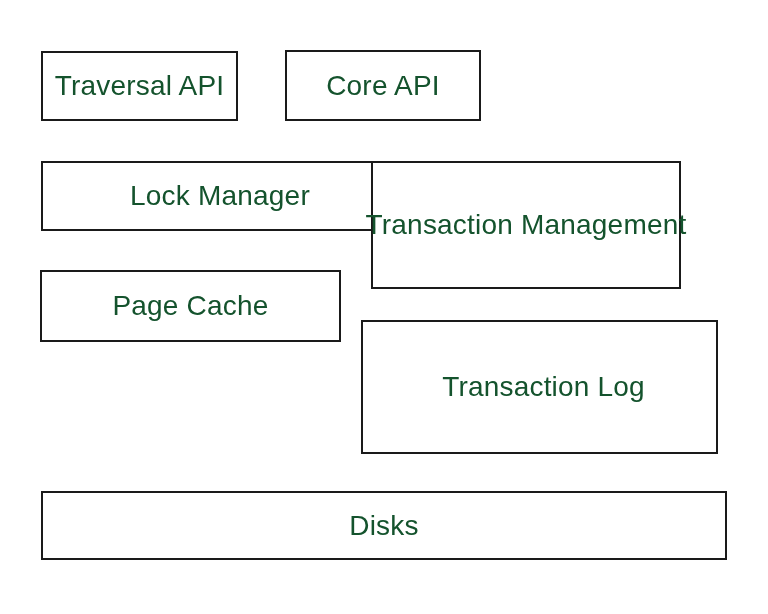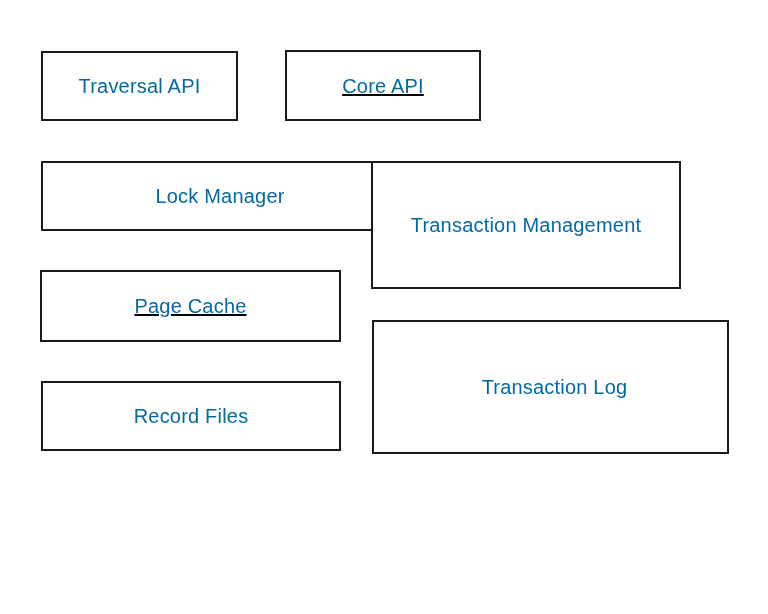--- a/index.html
+++ b/index.html
@@ -18,35 +18,35 @@
   .dbox {
     position: absolute;
     box-sizing: border-box;
     border: 2px solid #1a1a1a;
     background: #ffffff;
     display: flex;
     align-items: center;
     justify-content: center;
   }
   .dbox .label {
-    color: #0369a1;
-    font-size: 20px;
+    color: #14532d;
+    font-size: 28px;
     line-height: 1;
     white-space: nowrap;
     letter-spacing: 0.2px;
   }
   
   .b-traversal-api          { left: 41px;  top: 51px;  width: 197px; height: 70px; }
-  .b-core-api               { left: 285px; top: 50px;  width: 196px; height: 71px; text-decoration: underline; }
+  .b-core-api               { left: 285px; top: 50px;  width: 196px; height: 71px; }
   .b-cypher                 { left: 531px; top: 50px;  width: 199px; height: 72px; }
   .b-lock-manager           { left: 41px;  top: 161px; width: 358px; height: 70px; }
   .b-transaction-management { left: 371px; top: 161px; width: 310px; height: 128px; }
-  .b-page-cache             { left: 40px;  top: 270px; width: 301px; height: 72px; text-decoration: underline; }
+  .b-page-cache             { left: 40px;  top: 270px; width: 301px; height: 72px; }
   .b-record-files           { left: 41px;  top: 381px; width: 300px; height: 70px; }
-  .b-transaction-log        { left: 372px; top: 320px; width: 357px; height: 134px; padding-left: 8px; }
+  .b-transaction-log        { left: 361px; top: 320px; width: 357px; height: 134px; padding-left: 8px; }
   .b-disks                  { left: 41px;  top: 491px; width: 686px; height: 69px; }
 </style>
 </head>
 <body>
 
 <div class="canvas">
 
   <div class="dbox b-traversal-api">
     <span class="label">Traversal API</span>
   </div>
@@ -61,22 +61,22 @@
   </div>
 
   <div class="dbox b-transaction-management">
     <span class="label">Transaction Management</span>
   </div>
 
   <div class="dbox b-page-cache">
     <span class="label">Page Cache</span>
   </div>
 
-  <div class="dbox b-record-files">
-    <span class="label">Record Files</span>
-  </div>
 
   <div class="dbox b-transaction-log">
     <span class="label">Transaction Log</span>
   </div>
 
+  <div class="dbox b-disks">
+    <span class="label">Disks</span>
+  </div>
 
 </div>
 
 </body></html>

